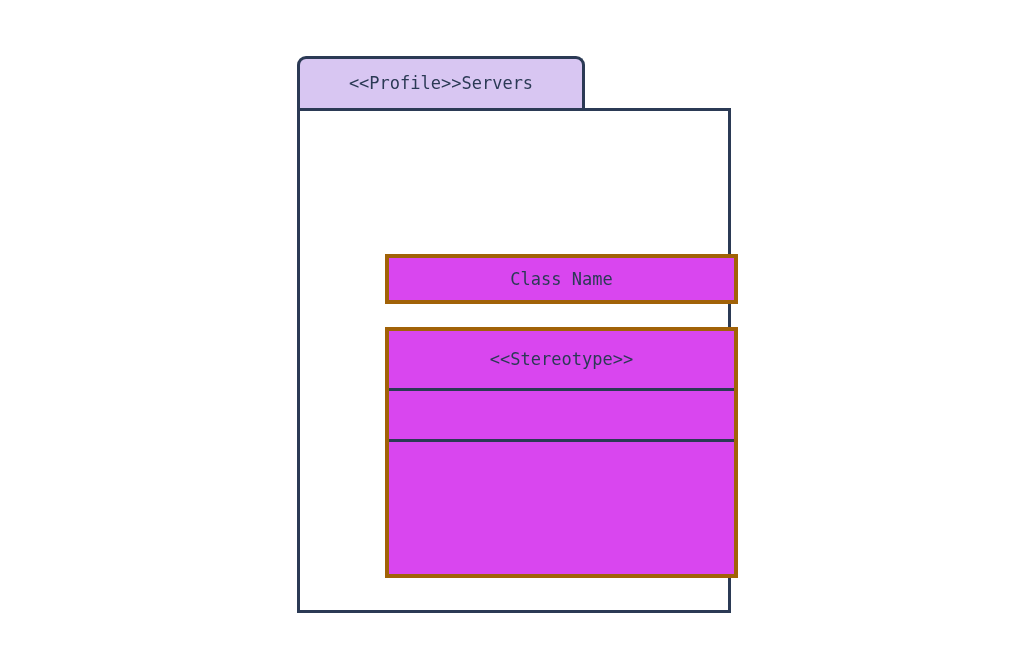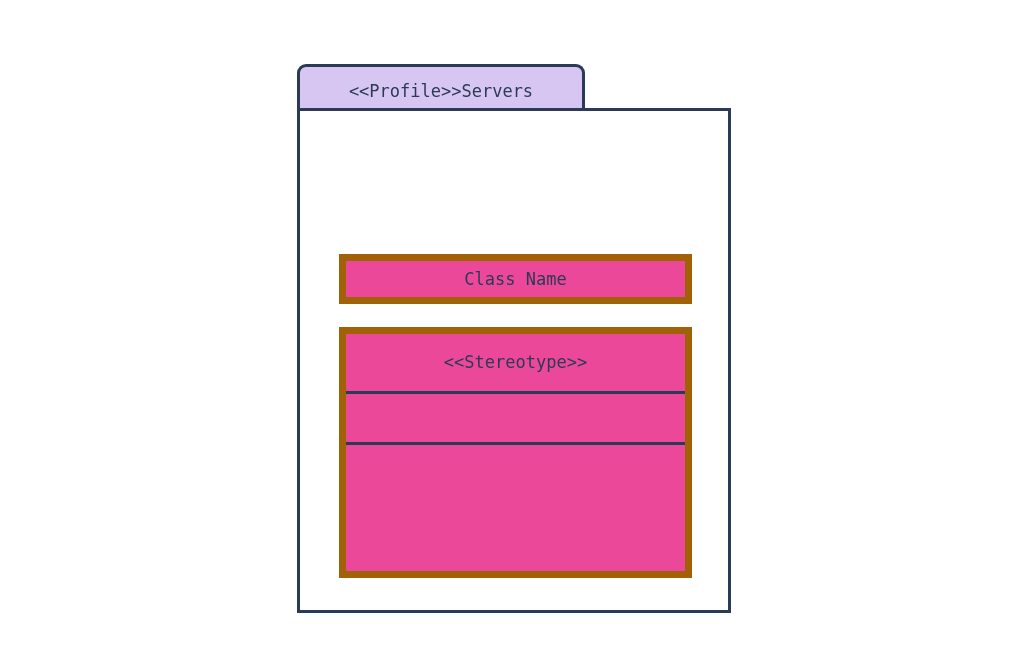--- a/index.html
+++ b/index.html
@@ -29,21 +29,21 @@
     left: 297px;
     top: 56px;
     width: 434px;
     height: 557px;
   }
 
   
   .package-tab {
     position: absolute;
     left: 0px;
-    top: 8px;
+    top: 0px;
     width: 288px;
     height: 52px;
     box-sizing: border-box;
     background: #D8C6F2;
     border: 3px solid #2B3A55;
     border-top-left-radius: 9px;
     border-top-right-radius: 9px;
     border-bottom: none;
     display: flex;
     align-items: center;
@@ -67,22 +67,23 @@
     height: 505px;
     box-sizing: border-box;
     background: #ffffff;
     border: 3px solid #2B3A55;
   }
 
   
   .inner-box {
     position: absolute;
     box-sizing: border-box;
-    background: #ec4899;
-    border: 7px solid #a16207;
+    background: #d946ef;
+    border: 4px solid #a16207;
+    margin-left: 46px;
   }
 
   
   .class-name-box {
     left: 39px;
     top: 143px;
     width: 353px;
     height: 50px;
     display: flex;
     align-items: center;

